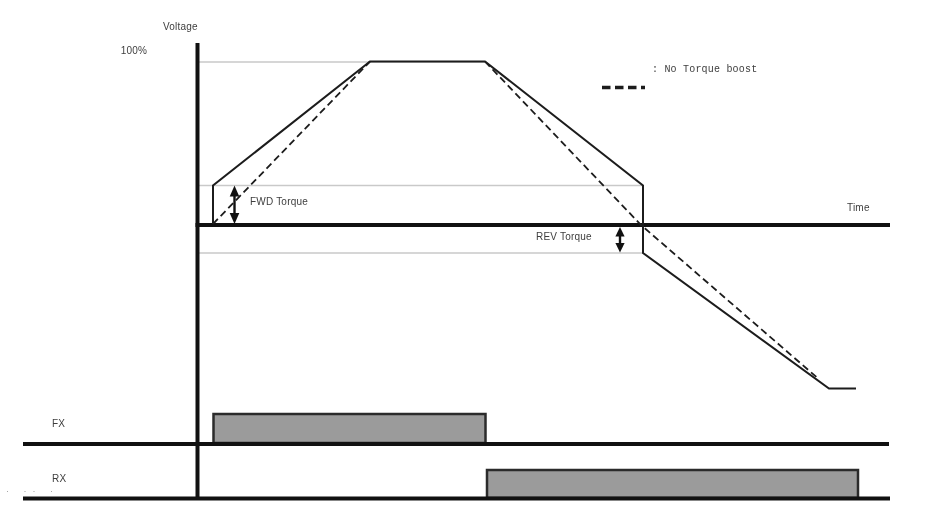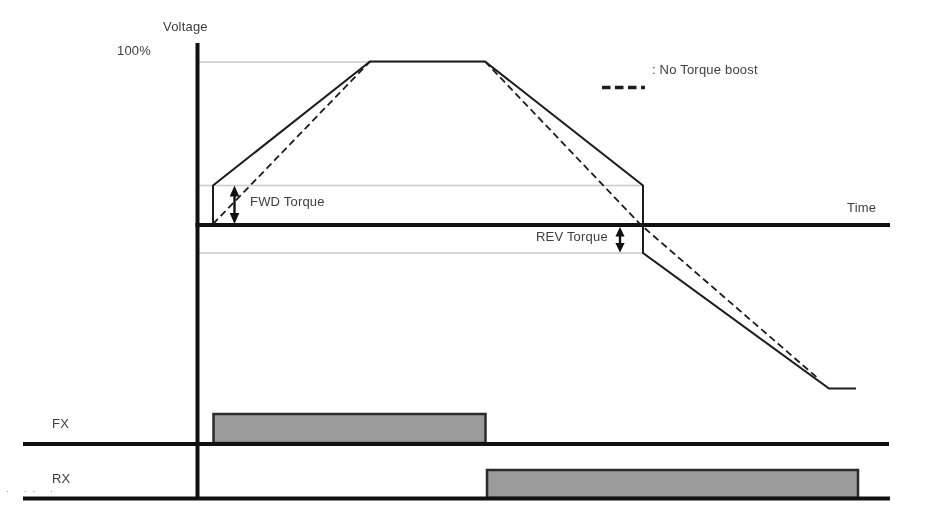--- a/index.html
+++ b/index.html
@@ -15,21 +15,21 @@
     background: #ffffff;
     overflow: hidden;
   }
   #diagram-svg {
     position: absolute;
     left: 0;
     top: 0;
   }
   .lbl {
     position: absolute;
-    font-size: 13px;
+    font-size: 10px;
     color: #3e3e3e;
     white-space: nowrap;
     line-height: 15px;
     letter-spacing: 0.2px;
   }
   .lbl-right {
     text-align: center;
   }
   .artifact {
     position: absolute;
@@ -77,21 +77,21 @@
 
     <line x1="602" y1="87.5" x2="645" y2="87.5" stroke="#1c1c1c" stroke-width="3.5" stroke-dasharray="8.5 4.5"></line>
   </svg>
 
   <div class="lbl" style="left:163px; top:19px;">Voltage</div>
 
   <div class="lbl lbl-right" style="left:110px; top:43px; width:48px;">100%</div>
 
   <div class="lbl" style="left:847px; top:200px;">Time</div>
 
-  <div class="lbl" style="left:652px; top:62px;">: No Torque boost</div>
+  <div class="lbl" style="left:652px; top:62px;font-family:Liberation Mono, monospace;">: No Torque boost</div>
 
   <div class="lbl" style="left:250px; top:194px;">FWD Torque</div>
 
   <div class="lbl" style="left:536px; top:229px;">REV Torque</div>
 
   <div class="lbl" style="left:52px; top:416px;">FX</div>
 
   <div class="lbl" style="left:52px; top:471px;">RX</div>
 
   <div class="artifact" style="left:6px; top:487px;">· ·· ·</div>

